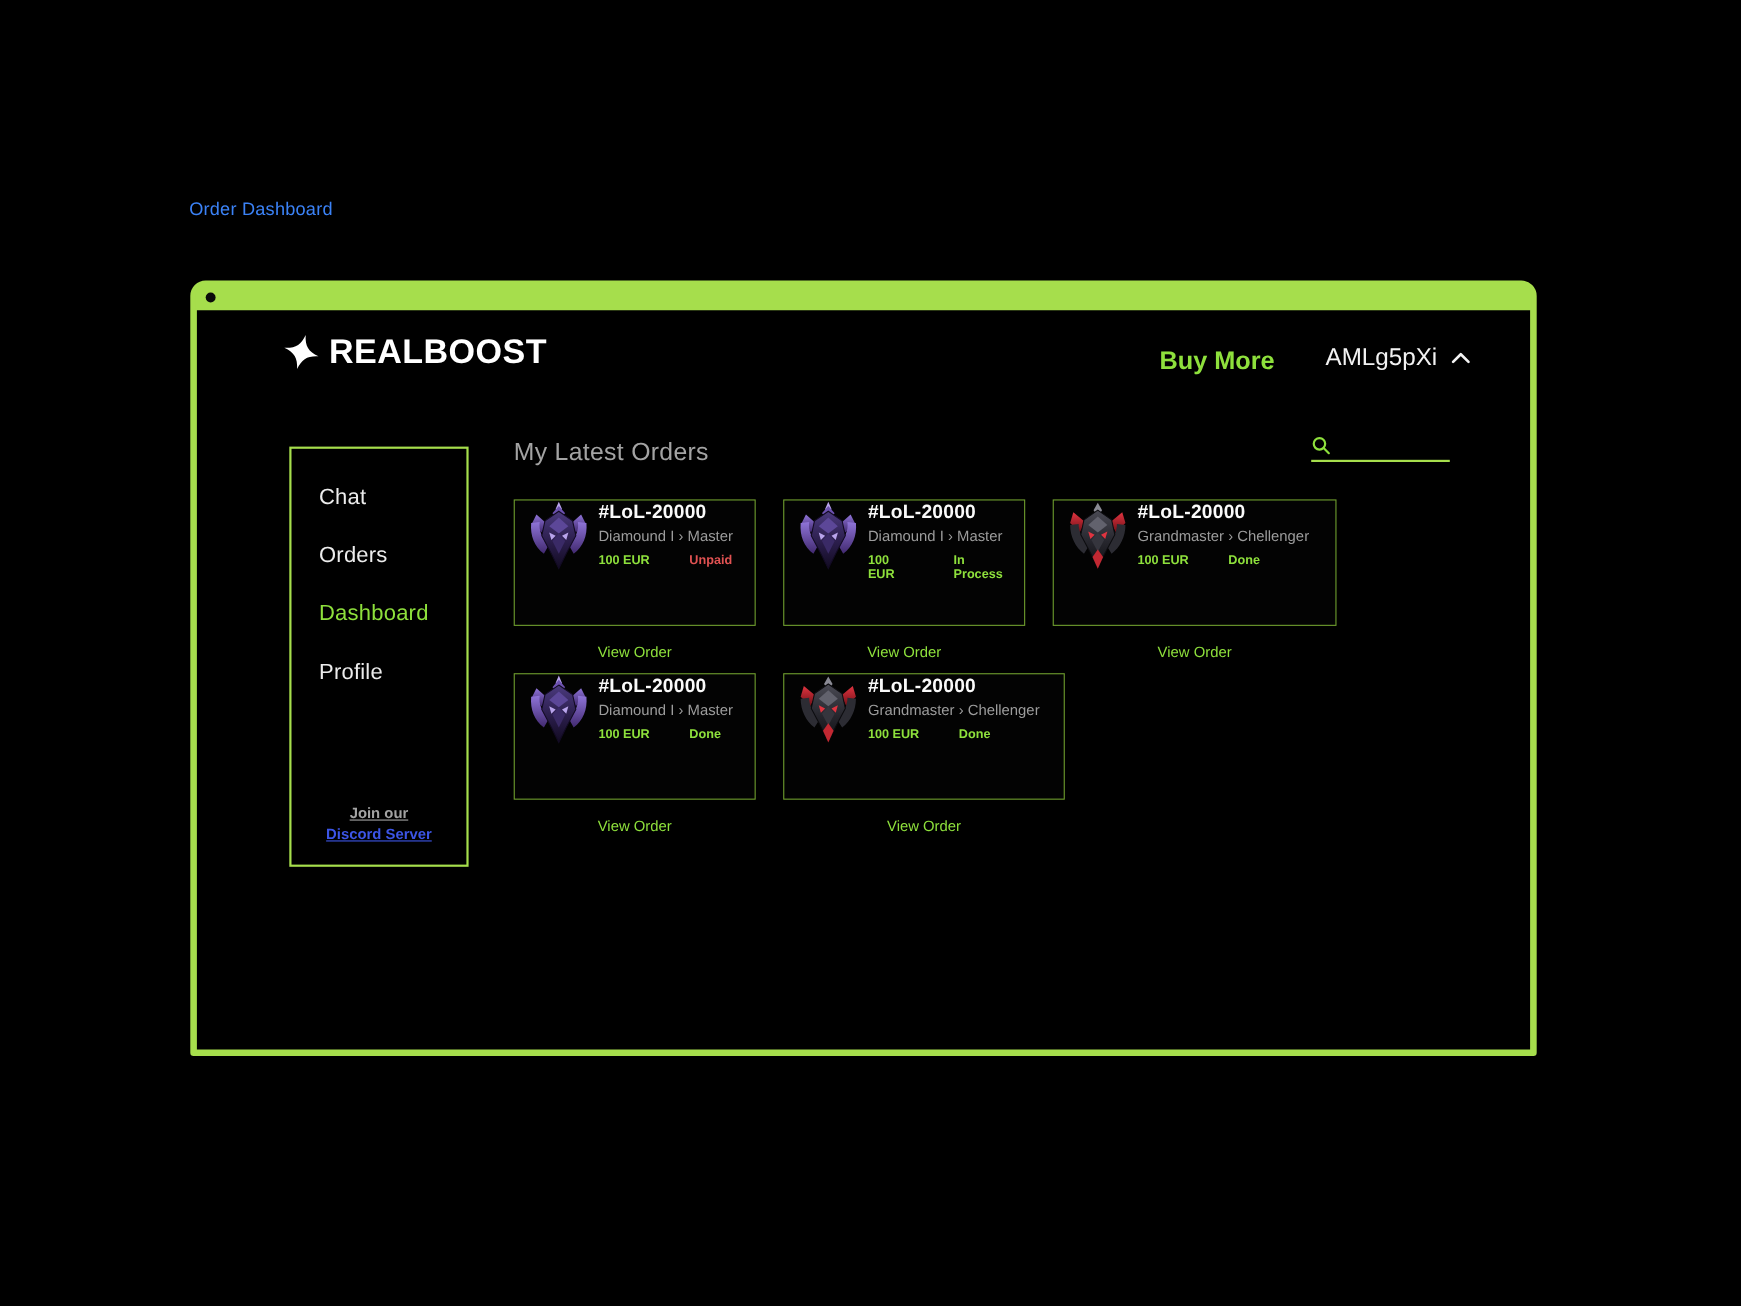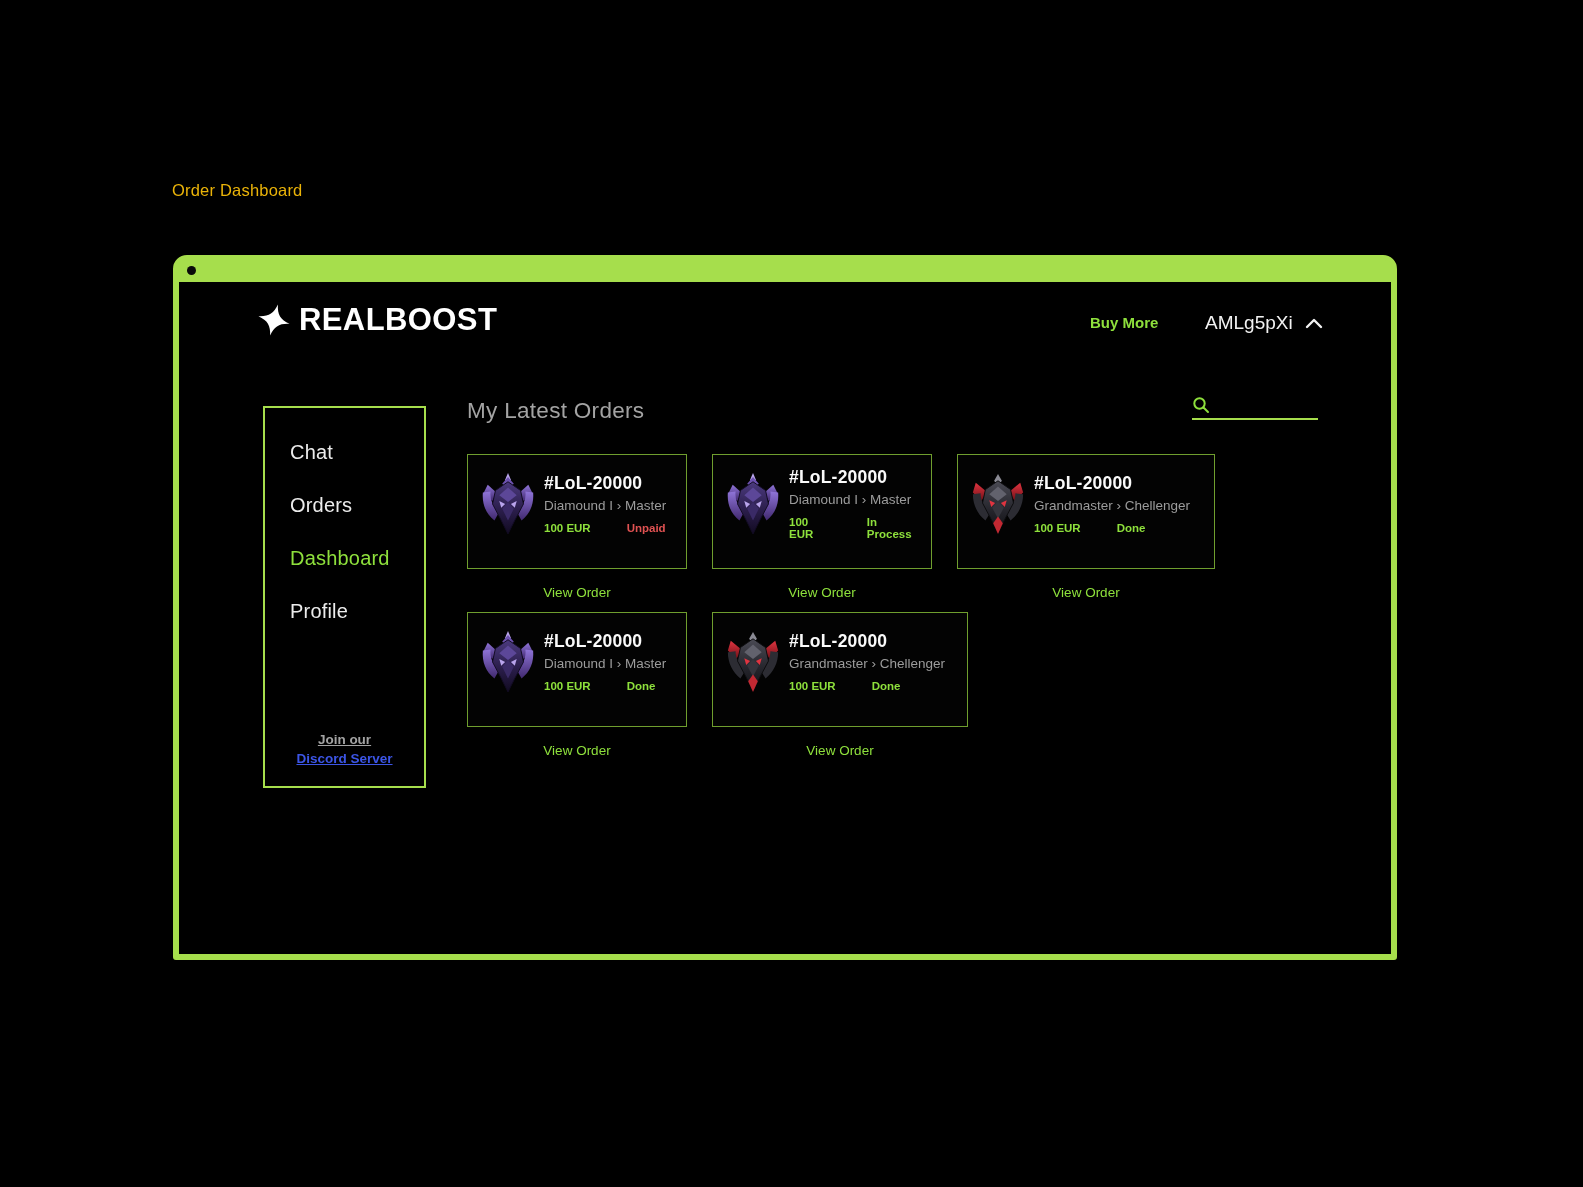--- a/index.html
+++ b/index.html
@@ -8,36 +8,36 @@
     --card-border:#6f9e2e;
     --muted:#9c9c9c;
     --red:#e05252;
     --discord:#3c55e6;
   }
   *{margin:0;padding:0;box-sizing:border-box;}
   body{
     width:1583px;height:1187px;position:relative;overflow:hidden;
     background:#000;font-family:"Liberation Sans",sans-serif;
   }
-  .page-label{position:absolute;left:172px;top:181px;font-size:16.5px;color:#eab308;letter-spacing:.2px;}
+  .page-label{position:absolute;left:172px;top:181px;font-size:16.5px;color:#3b82f6;letter-spacing:.2px;}
   .window{
     position:absolute;left:173px;top:255px;width:1224px;height:705px;
     border:6px solid var(--lime);border-radius:14px 14px 3px 3px;background:#000;
   }
   .titlebar{height:22px;background:var(--lime);border-radius:7px 7px 0 0;margin:-1px -1px 0;position:relative;}
   .dot{position:absolute;left:9px;top:6px;width:9px;height:9px;border-radius:50%;background:#0a0a0a;}
   .content{position:relative;width:100%;height:calc(100% - 22px);}
 
   .brand{position:absolute;left:79px;top:20px;display:flex;align-items:center;gap:9px;}
   .brand-mark{width:32px;height:32px;}
   .brand-text{color:#fff;font-size:31px;font-weight:800;letter-spacing:.4px;}
 
-  .buy-more{position:absolute;left:911px;top:32px;color:var(--green-text);font-size:15px;font-weight:600;cursor:pointer;}
+  .buy-more{position:absolute;left:875px;top:32px;color:var(--green-text);font-size:23px;font-weight:600;cursor:pointer;}
   .account{position:absolute;left:1026px;top:30px;display:flex;align-items:center;gap:11px;cursor:pointer;}
-  .account-name{color:#f2f2f2;font-size:19px;}
+  .account-name{color:#f2f2f2;font-size:22px;}
   .chevron{width:20px;height:14px;}
 
   .sidebar{
     position:absolute;left:84px;top:124px;width:163px;height:382px;
     border:2px solid var(--lime);padding:33px 0 0 25px;
   }
   .side-item{font-size:20px;color:#ececec;margin-bottom:30px;cursor:pointer;letter-spacing:.2px;}
   .side-item.active{color:var(--green-text);}
   .sidebar-footer{position:absolute;left:0;bottom:20px;width:100%;text-align:center;font-size:13.5px;cursor:pointer;}
   .join{color:#a3a3a3;text-decoration:underline;font-weight:700;margin-bottom:4px;text-align:center;}
@@ -51,21 +51,21 @@
 
   .cards{position:absolute;inset:0;}
   .card-wrap{position:absolute;}
   .card-wrap:nth-child(1){left:288px;top:172px;width:220px;}
   .card-wrap:nth-child(2){left:533px;top:172px;width:220px;}
   .card-wrap:nth-child(3){left:778px;top:172px;width:258px;}
   .card-wrap:nth-child(4){left:288px;top:330px;width:220px;}
   .card-wrap:nth-child(5){left:533px;top:330px;width:256px;}
   .card{
     width:100%;height:115px;border:1.5px solid var(--card-border);
-    background:#030303;display:flex;align-items:center;padding:0 12px 16px 11px;gap:7px;
+    background:#030303;display:flex;padding:0 12px 16px 11px;gap:7px;
   }
   .rank-icon{width:58px;height:64px;flex:0 0 auto;}
   .order-id{color:#fafafa;font-size:17.5px;font-weight:600;letter-spacing:.2px;}
   .order-rank{color:var(--muted);font-size:13.5px;margin-top:4px;white-space:nowrap;}
   .order-meta{display:flex;gap:36px;margin-top:9px;font-size:11.5px;font-weight:700;}
   .order-price{color:var(--green-text);}
   .view-order{display:block;text-align:center;margin-top:16px;color:var(--green-text);font-size:13.5px;font-weight:400;cursor:pointer;}
 </style>
 </head>
 <body>

